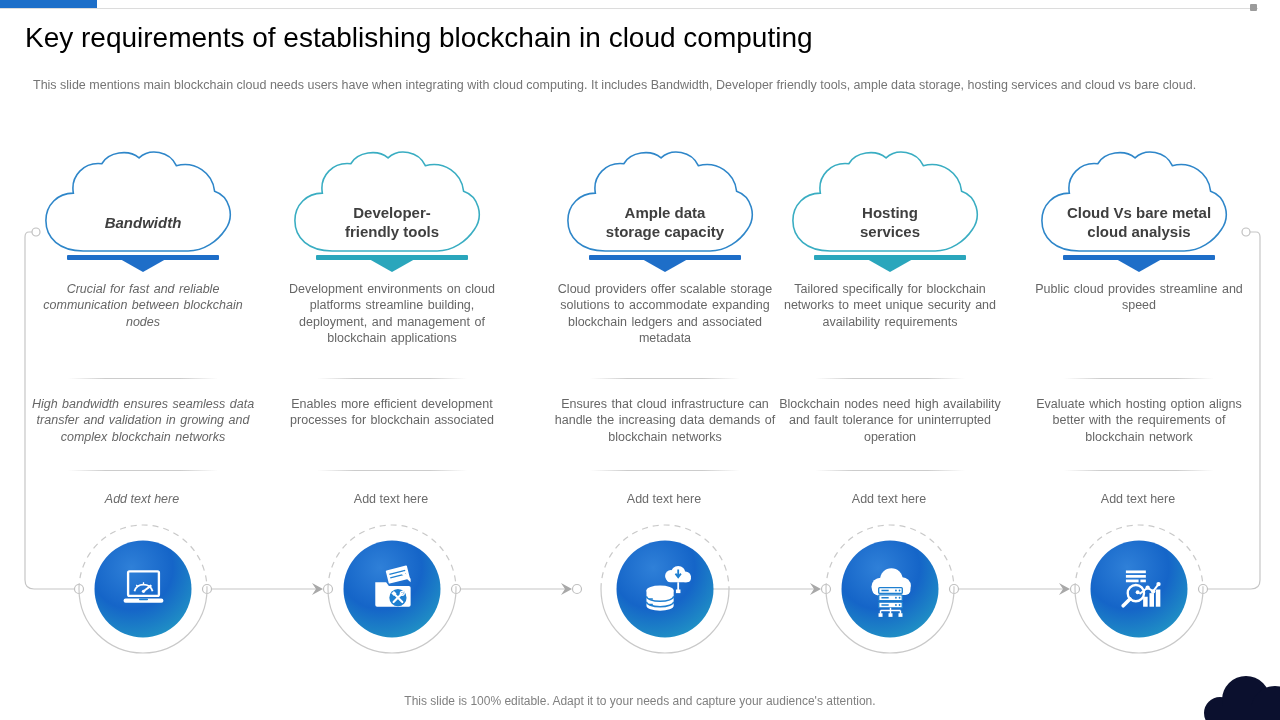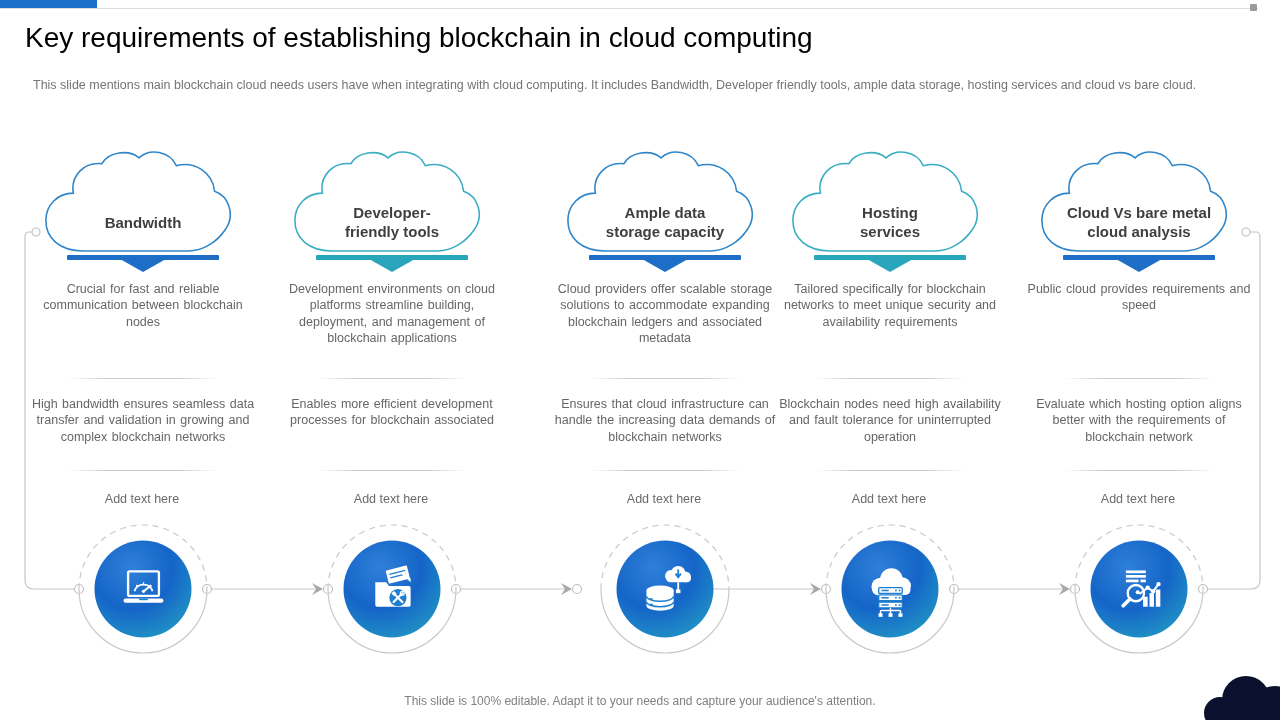--- a/index.html
+++ b/index.html
@@ -14,21 +14,21 @@
   .title{
     position:absolute;left:25px;top:22px;width:1230px;
     font-size:28px;color:#000000;letter-spacing:0px;font-weight:400;
   }
   .subtitle{
     position:absolute;left:25px;top:78px;width:1200px;
     font-size:12.5px;color:#757575;margin-left:8px;
   }
   
   .column{position:absolute;top:150px;width:230px;height:520px;}
-  .col-1{left:28px;} .col-2{left:277px;} .col-3{left:526px;margin-left:24px;} .col-4{left:775px;} .col-5{left:1024px;}
+  .col-1{left:28px;font-style:italic;} .col-2{left:277px;} .col-3{left:526px;margin-left:24px;} .col-4{left:775px;} .col-5{left:1024px;}
   .cloud-wrap{position:absolute;top:0;left:50%;transform:translateX(-50%);width:206px;height:114px;}
   .cloud-wrap svg{position:absolute;inset:0;}
   .cloud-path{fill:none;stroke-width:1.6px;}
   .acc-blue .cloud-path{stroke:#2E86C9;}
   .acc-teal .cloud-path{stroke:#39ADC2;}
   .cloud-label{
     position:absolute;inset:0;display:flex;align-items:center;justify-content:center;
     padding-top:32px;box-sizing:border-box;text-align:center;
     font-size:15px;font-weight:bold;color:#3f3f3f;line-height:1.25;white-space:pre-line;
   }
@@ -274,21 +274,21 @@
     <svg viewBox="0 0 210 115">
         <path class="cloud-path" d="M44 103 C20 103 6 90 6 72 C6 56 18 44 34 44 C31 26 45 12 63 14 C70 2 90 -1 101 8 C112 -2 132 1 139 16 C158 11 176 23 178 42 C193 47 199 67 189 81 C181 93 167 103 151 103 Z"></path>
       </svg>
     <div class="cloud-label">Cloud Vs bare metal
 cloud analysis</div>
   </div>
   <div class="underline">
       <div class="bar"></div>
       <div class="tri"></div>
     </div>
-  <div class="desc desc1">Public cloud provides requirements and speed</div>
+  <div class="desc desc1">Public cloud provides streamline and speed</div>
   <div class="hdiv hdiv1"></div>
   <div class="desc desc2">Evaluate which hosting option aligns better with the requirements of blockchain network</div>
   <div class="hdiv hdiv2"></div>
   <div class="placeholder">Add text here</div>
   <div class="icon-ring">
     <svg class="ring-svg" viewBox="0 0 132 132" fill="none" stroke="#c9c9c9" stroke-width="1.2">
       <path d="M2 66 A64 64 0 0 1 130 66" stroke-dasharray="6 5"></path>
       <path d="M130 66 A64 64 0 0 1 2 66"></path>
     </svg>
     <div class="icon-core">

